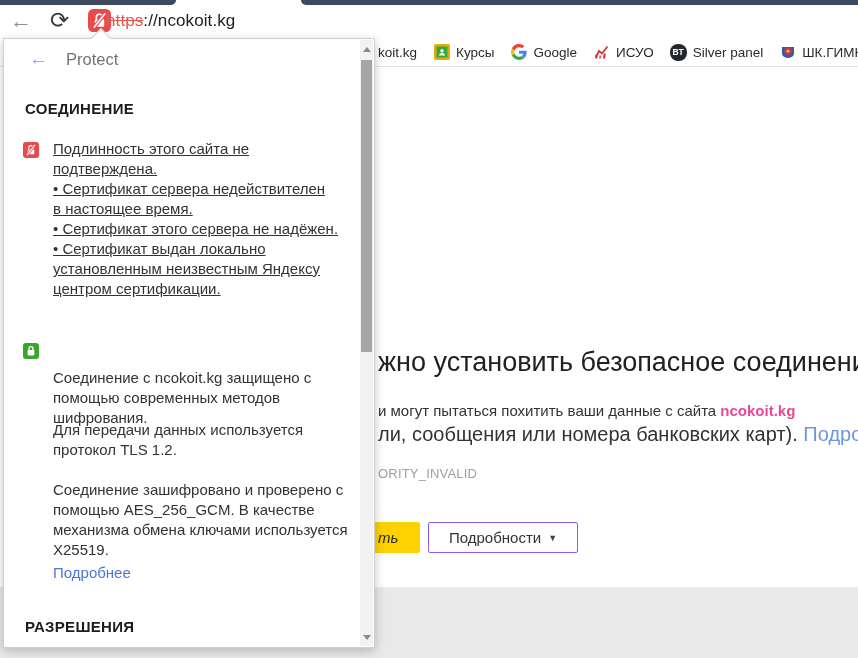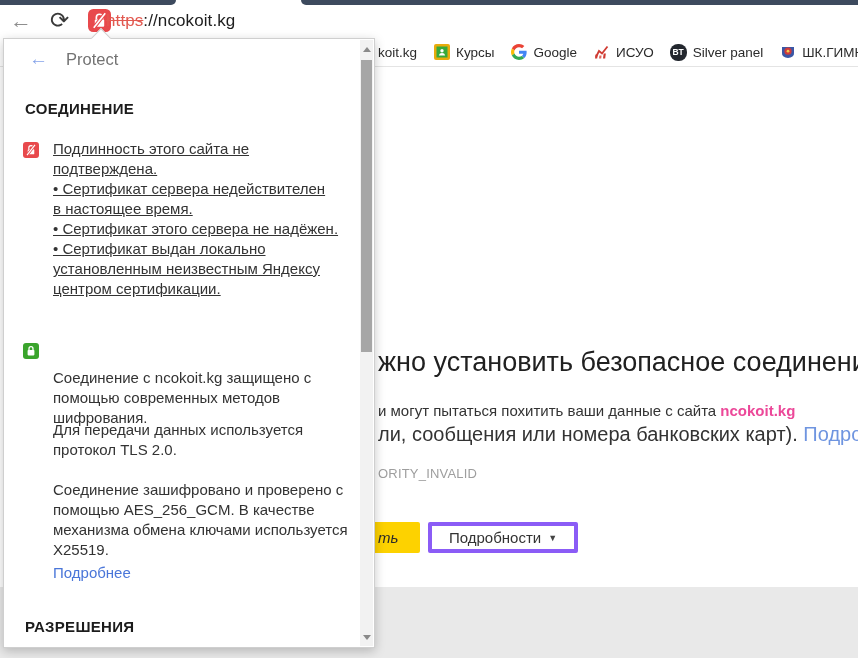--- a/index.html
+++ b/index.html
@@ -35,21 +35,21 @@
   .pg-title { position:absolute; left:378px; top:280px; font-size:27px; color:#202020; white-space:nowrap; }
   .pg-line1 { position:absolute; left:378px; top:335px; font-size:15px; color:#333; white-space:nowrap; }
   .pg-line1 b { color:#ec4899; }
   .pg-line2 { position:absolute; left:378px; top:356px; font-size:20px; color:#333; white-space:nowrap; }
   .pg-link { color:#6f95e0; text-decoration:none; cursor:pointer; }
   .pg-code { position:absolute; left:378px; top:399px; font-size:13px; color:#9e9e9e; letter-spacing:.2px; }
   .btn-primary { position:absolute; left:330px; top:455px; width:90px; height:31px; background:#fdd200;
                  border:none; border-radius:2px; font-size:15px; color:#2a2a2a;font-style:italic; }
   .btn-primary span { position:absolute; left:48px; top:7px; }
   .btn-details { position:absolute; left:428px; top:455px; width:150px; height:31px; background:#fff;
-                 border:4px solid #8b5cf6; border-radius:2px; font-size:15px; color:#333;
+                 border:1px solid #8b5cf6; border-radius:2px; font-size:15px; color:#333;
                  display:flex; align-items:center; justify-content:center; gap:7px; cursor:pointer;
                  font-family:"Liberation Sans", sans-serif; }
   .btn-details .caret { font-size:9px; color:#444; }
 
   
   .panel { position:absolute; left:3px; top:38px; width:372px; height:610px; background:#fff;
            border:1px solid #cfcfcf; box-shadow:0 3px 10px rgba(0,0,0,.22); z-index:5; }
   .panel-arrow { position:absolute; left:90px; top:-8px; width:14px; height:14px; background:#fff;
                  border-left:1px solid #cfcfcf; border-top:1px solid #cfcfcf; transform:rotate(45deg); z-index:6; }
   .p-head { position:absolute; left:0; top:7px; height:26px; display:flex; align-items:center; }
@@ -194,21 +194,21 @@
     <svg width="16" height="16" viewBox="0 0 16 16">
       <rect width="16" height="16" rx="3" fill="#3aa42c"></rect>
       <path d="M6 7 v-1.3 a2 2 0 0 1 4 0 V7" stroke="#fff" stroke-width="1.3" fill="none"></path>
       <rect x="4.6" y="7" width="6.8" height="5.4" rx="0.8" fill="#fff"></rect>
     </svg>
   </span>
   <div class="p-txt" style="top:301px;margin-top:28px;">Соединение с ncokoit.kg защищено с
 помощью современных методов
 шифрования.</div>
   <div class="p-txt" style="top:381px;">Для передачи данных используется
-протокол TLS 2.0.</div>
+протокол TLS 1.2.</div>
   <div class="p-txt" style="top:441px;">Соединение зашифровано и проверено с
 помощью AES_256_GCM. В качестве
 механизма обмена ключами используется
 X25519.</div>
   <div class="p-link" style="top:525px;">Подробнее</div>
 
   <div class="p-section sec-perm">РАЗРЕШЕНИЯ</div>
 
   <div class="sbar">
     <div class="arr arr-up">

